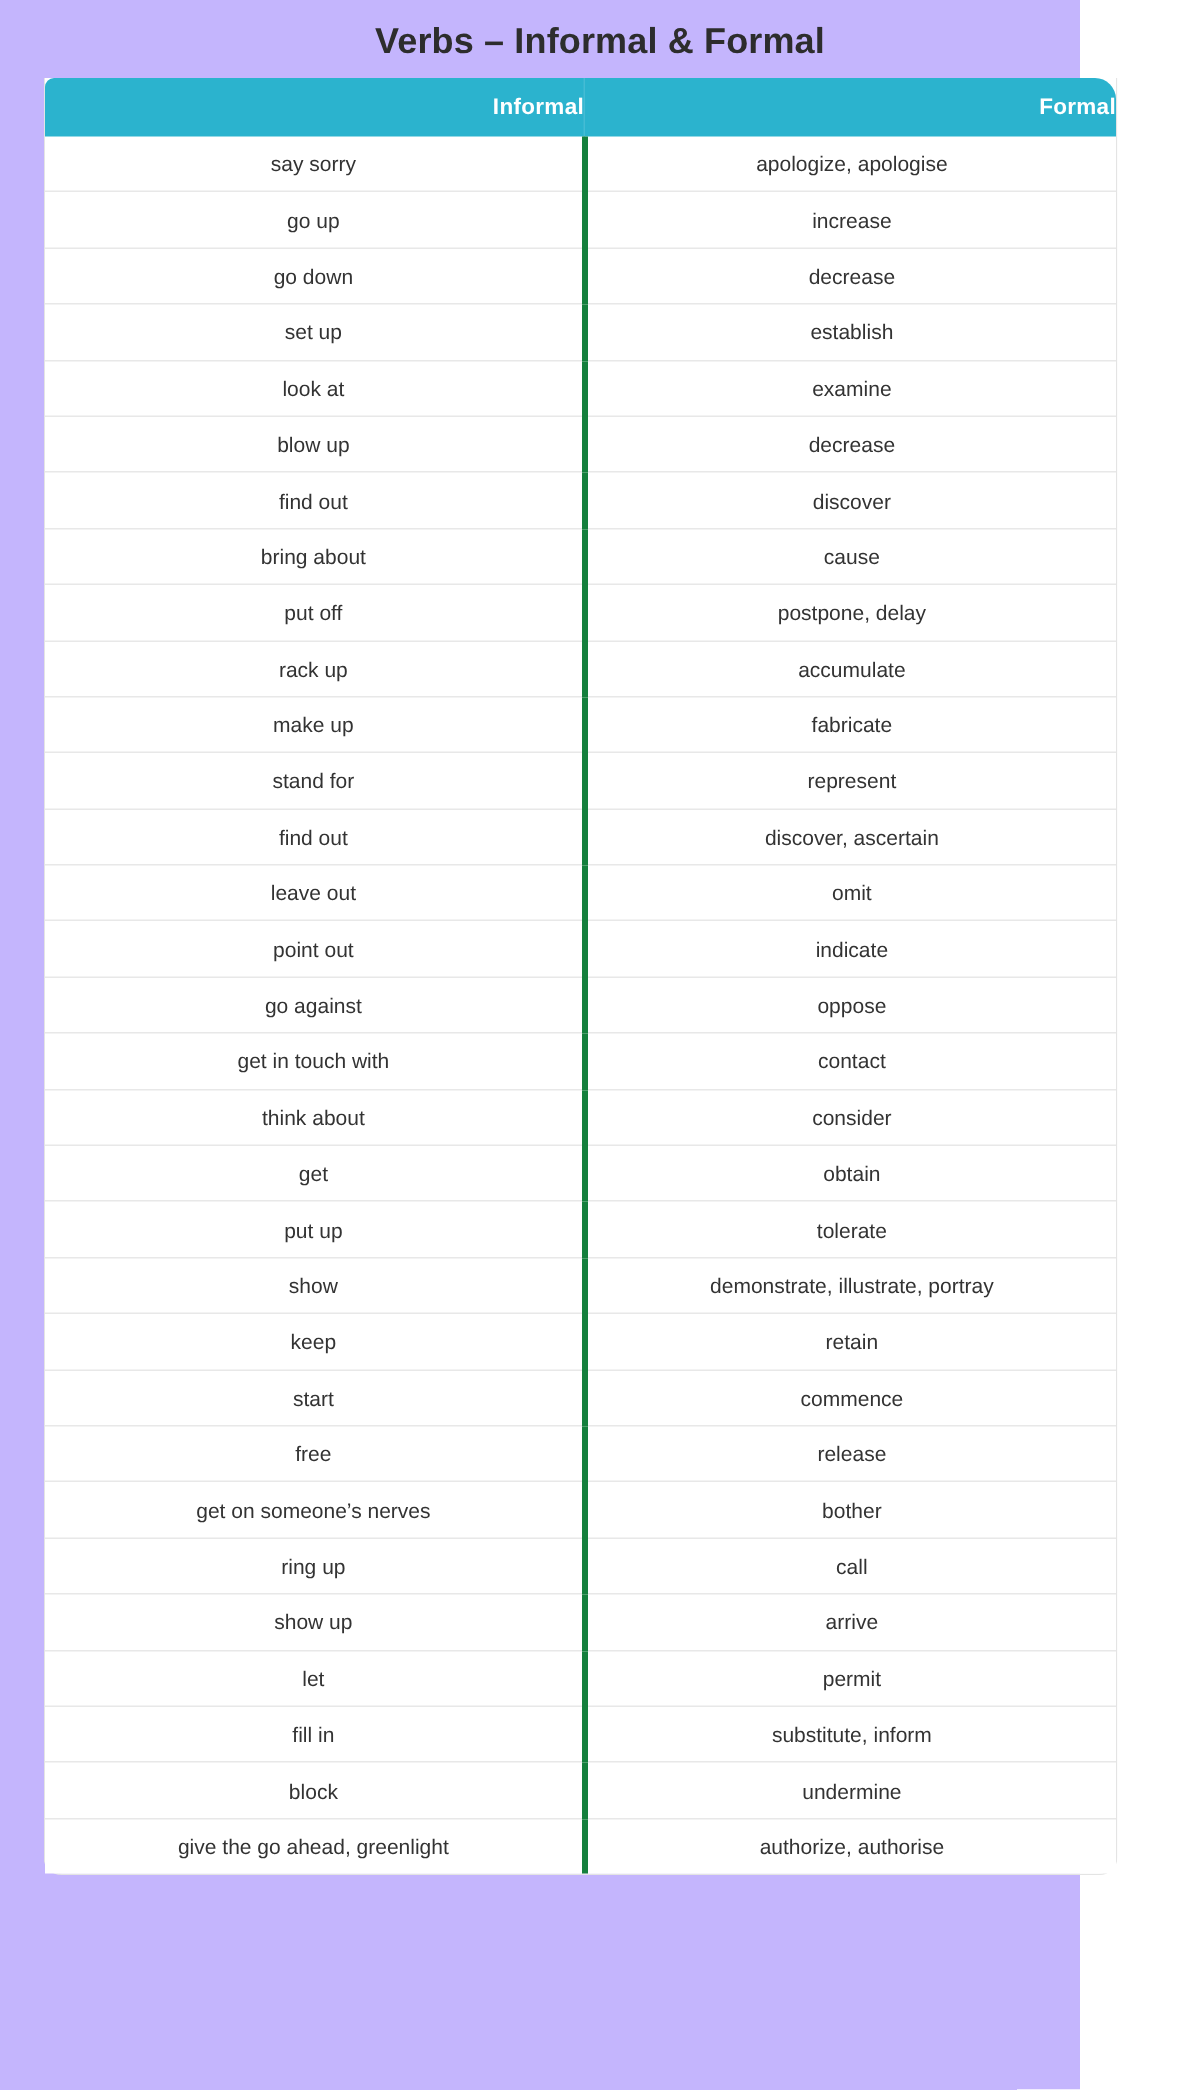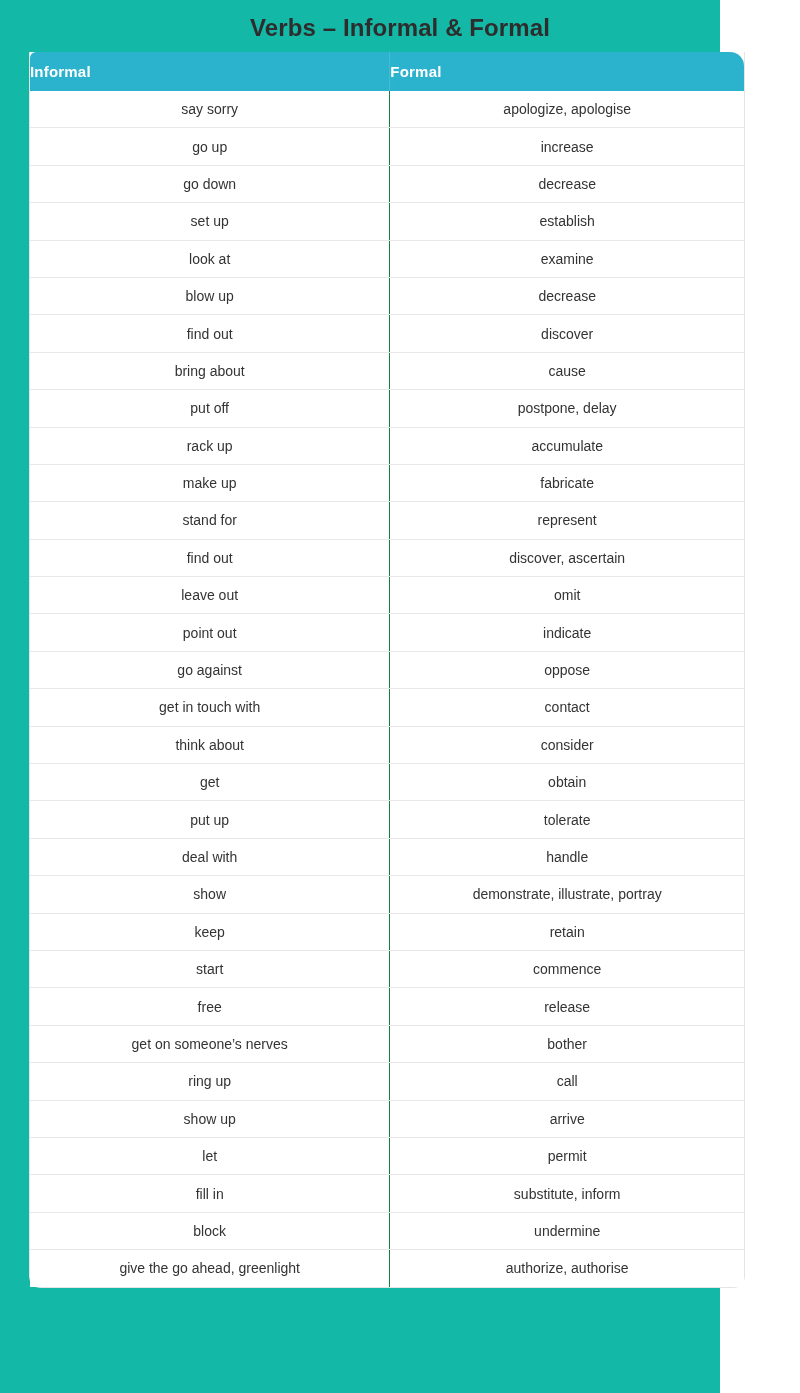--- a/index.html
+++ b/index.html
@@ -13,21 +13,21 @@
     height: 1393px;
     font-family: "Liberation Sans", "DejaVu Sans", sans-serif;
     -webkit-font-smoothing: antialiased;
     overflow: hidden;
   }
 
   .page {
     position: relative;
     width: 720px;
     height: 1393px;
-    background: #14b8a6;
+    background: #c4b5fd;
     box-sizing: border-box;
     padding-left: 29px;
   }
 
   
   .page-title {
     position: absolute;
     left: 0;
     top: 13px;
     width: 800px;
@@ -63,21 +63,21 @@
   
   thead tr.header-row {
     height: 39px;
   }
 
   thead th {
     background: #2bb3ce;
     color: #ffffff;
     font-size: 15px;
     font-weight: bold;
-    text-align: left;
+    text-align: right;
     padding: 0;
     height: 39px;
     vertical-align: middle;
     letter-spacing: 0.2px;
     border: none;
   }
 
   thead th.col-informal {
     width: 50.4%;
     border-radius: 6px 0 0 0;
@@ -104,21 +104,21 @@
     color: #333333;
     line-height: 18px;
     border-bottom: 1px solid #e8e8e8;
     background: #ffffff;
     white-space: nowrap;
     overflow: hidden;
   }
 
   tbody td.cell-informal {
     width: 50.4%;
-    border-right: 1px solid #15803d;
+    border-right: 4px solid #15803d;
   }
 
   tbody td.cell-formal {
     width: 49.6%;
   }
 
   tbody tr:last-child td {
     border-bottom: none;
   }
   tbody tr:last-child td.cell-informal {
@@ -218,24 +218,20 @@
           </tr>
           <tr>
             <td class="cell-informal">get</td>
             <td class="cell-formal">obtain</td>
           </tr>
           <tr>
             <td class="cell-informal">put up</td>
             <td class="cell-formal">tolerate</td>
           </tr>
           <tr>
-            <td class="cell-informal">deal with</td>
-            <td class="cell-formal">handle</td>
-          </tr>
-          <tr>
             <td class="cell-informal">show</td>
             <td class="cell-formal">demonstrate, illustrate, portray</td>
           </tr>
           <tr>
             <td class="cell-informal">keep</td>
             <td class="cell-formal">retain</td>
           </tr>
           <tr>
             <td class="cell-informal">start</td>
             <td class="cell-formal">commence</td>

